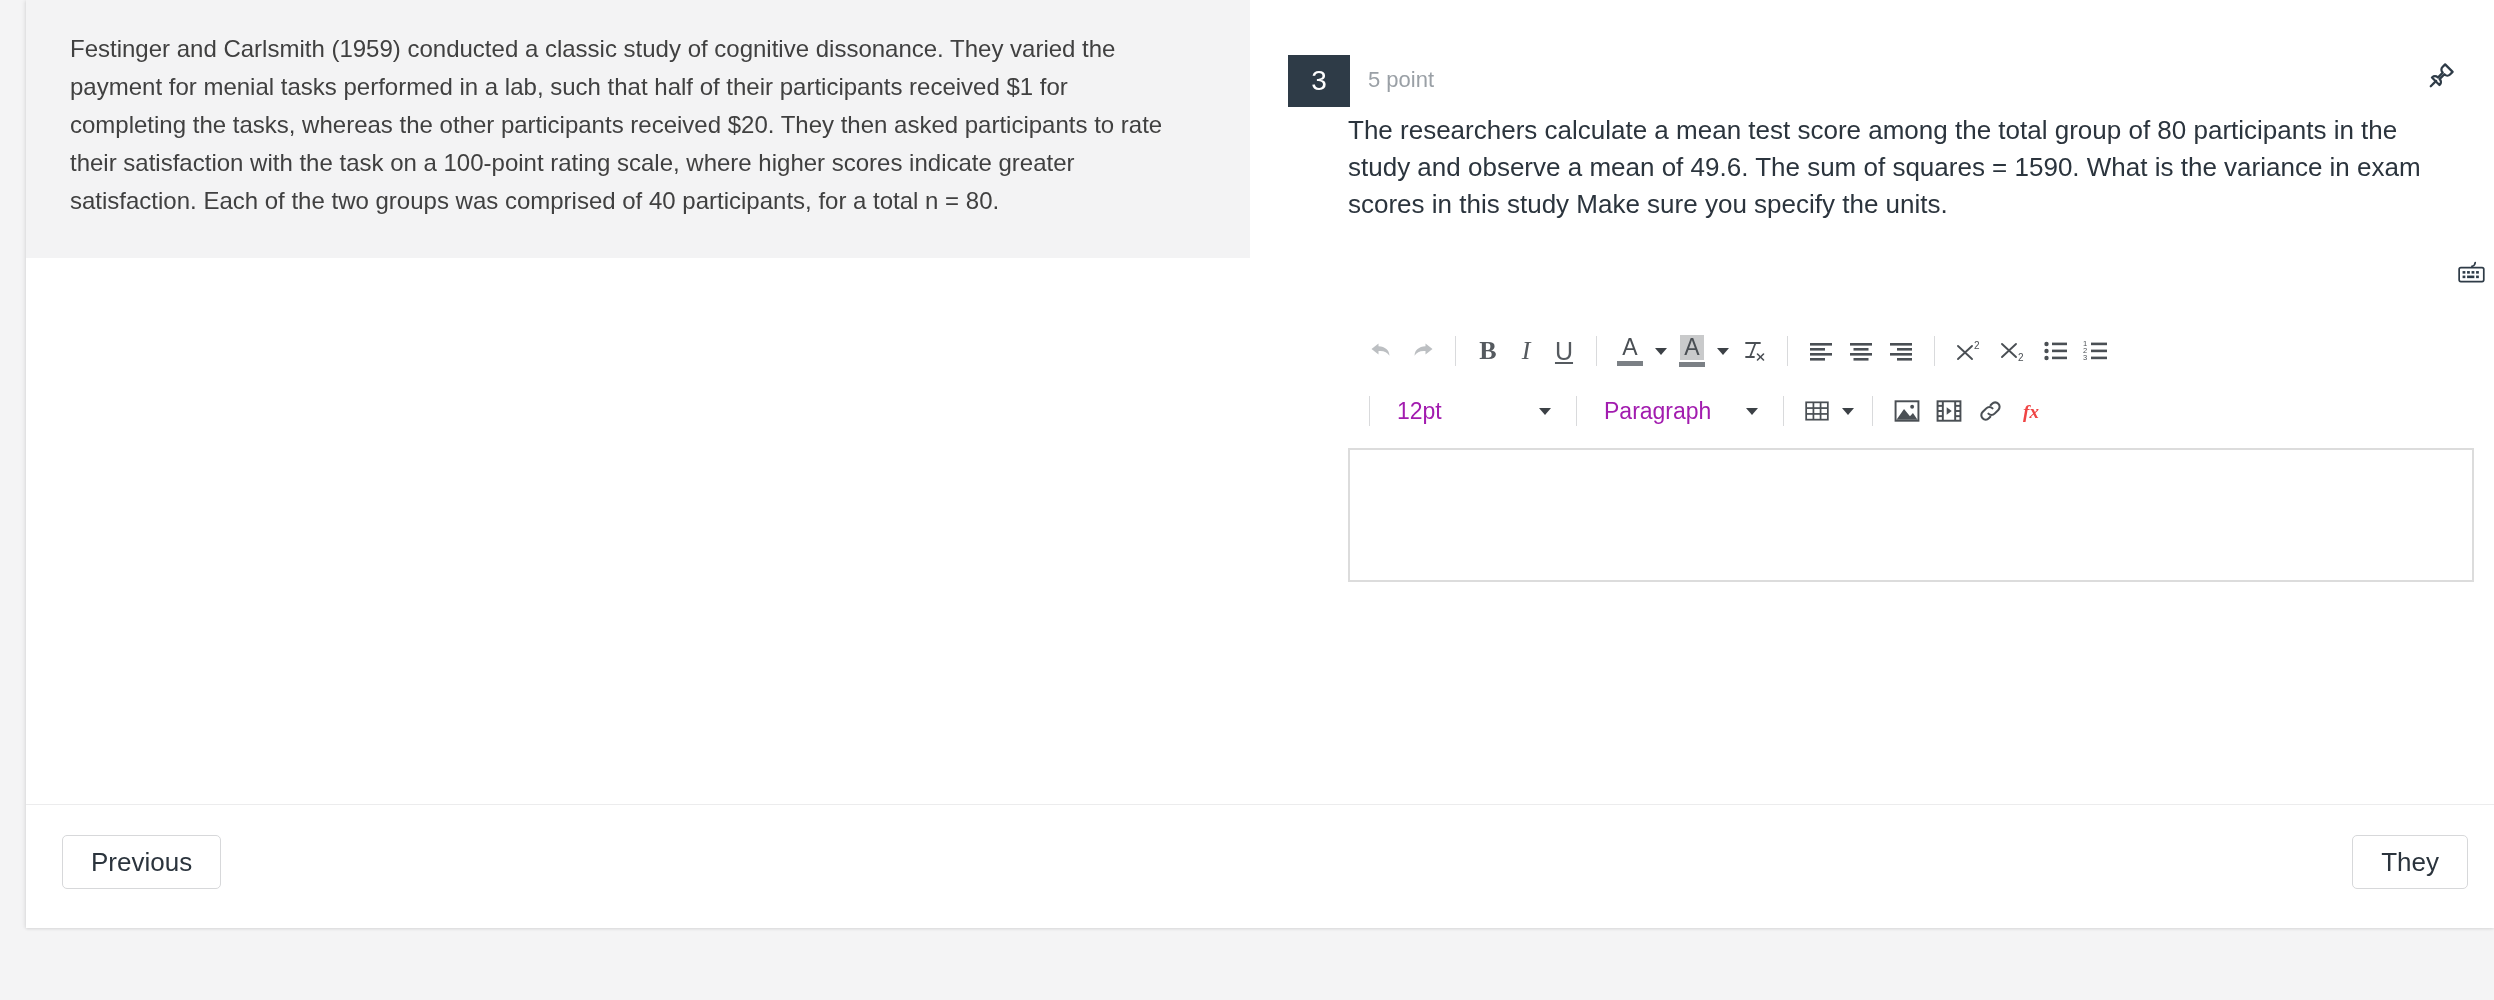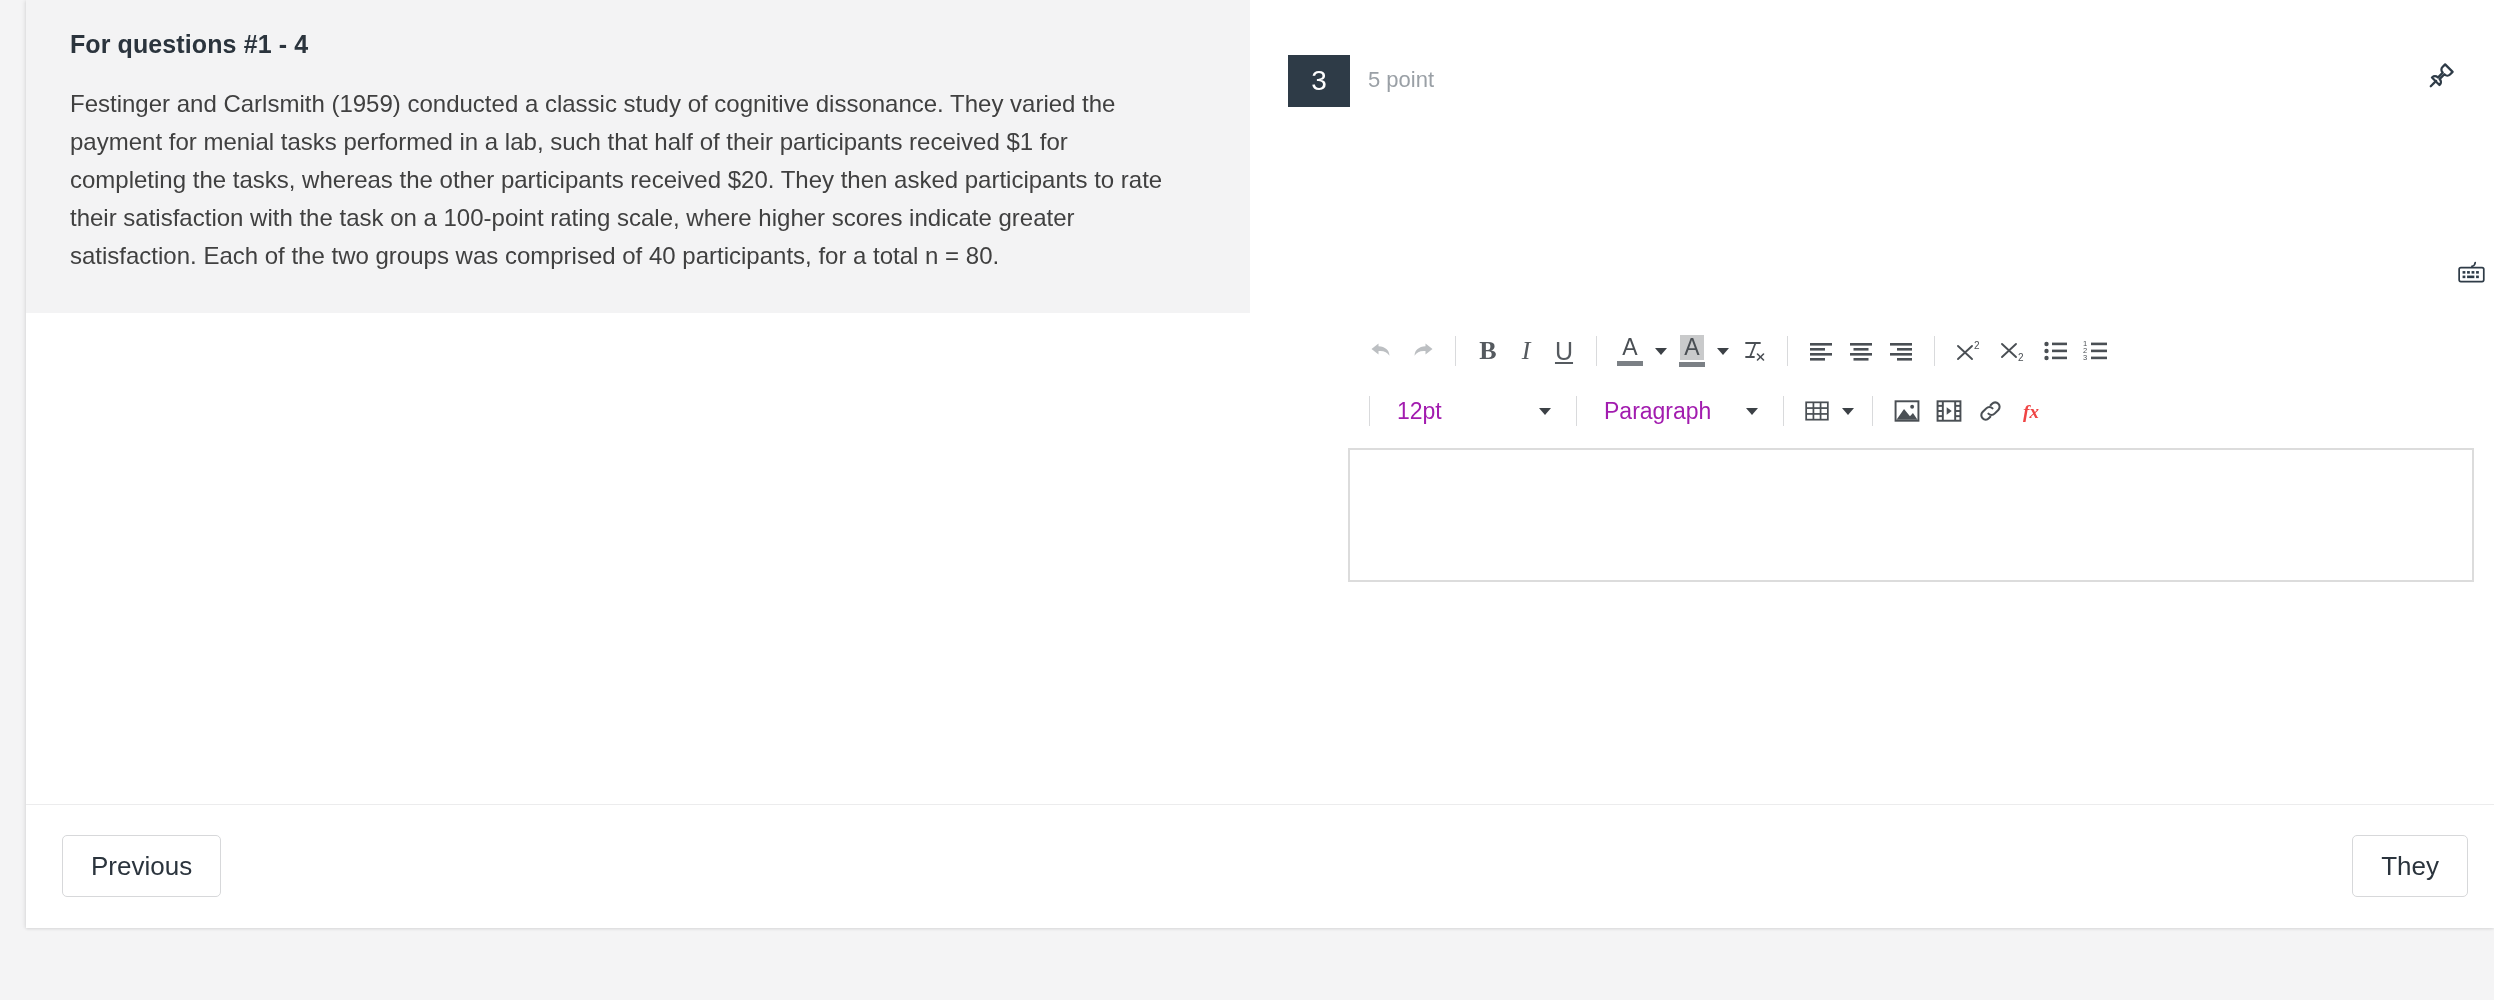--- a/index.html
+++ b/index.html
@@ -225,21 +225,21 @@
   #card-footer {
     position: absolute;
     left: 0; top: 804px;
     width: 2468px; height: 124px;
     border-top: 1px solid #ececed;
     background: #ffffff;
   }
   .nav-btn {
     position: absolute;
     top: 30px;
-    height: 62px;
+    height: 54px;
     background: #ffffff;
     border: 1px solid #d7d8da;
     border-radius: 5px;
     color: #2b343d;
     font-size: 26px;
     font-family: "Liberation Sans", sans-serif;
     cursor: pointer;
     padding: 0 28px;
     display: flex; align-items: center; justify-content: center;
   }
@@ -252,41 +252,41 @@
 <body>
 
 <div id="page">
 
   <div id="quiz-card">
 
     <div id="card-body">
 
       <div id="stimulus-col">
         <div id="stimulus-panel">
-          <div id="stimulus-title">For questions #1 - 4</div>
           <div id="stimulus-text">Festinger and Carlsmith (1959) conducted a classic study of cognitive dissonance. They varied the payment for menial tasks performed in a lab, such that half of their participants received $1 for completing the tasks, whereas the other participants received $20. They then asked participants to rate their satisfaction with the task on a 100-point rating scale, where higher scores indicate greater satisfaction. Each of the two groups was comprised of 40 participants, for a total n = 80.</div>
         </div>
       </div>
 
       <div id="question-col">
 
         <div id="question-header">
           <div id="question-number-badge">3</div>
           <div id="question-points">5 point</div>
 
           <div id="pin-icon-btn">
             <span>
               <svg width="30" height="30" viewBox="0 0 24 24" fill="none" stroke="#2e3b47" stroke-width="1.8" stroke-linecap="round" stroke-linejoin="round">
                 <path d="M14.5 3.5l6 6-2.1 2.1a3 3 0 0 1-4.24 0l-.2-.2-3.9 3.9.2.2a3 3 0 0 1 0 4.25l-.3.3-6-6 .3-.3a3 3 0 0 1 4.25 0l.2.2 3.9-3.9-.2-.2a3 3 0 0 1 0-4.25z"></path>
                 <line x1="7.3" y1="16.7" x2="3" y2="21"></line>
               </svg>
             </span>
           </div>
         </div>
 
+        <div id="question-prompt">The researchers calculate a mean test score among the total group of 80 participants in the study and observe a mean of 49.6. The sum of squares = 1590. What is the variance in exam scores in this study Make sure you specify the units.</div>
 
         <div id="keyboard-row">
           <div id="keyboard-icon-btn">
             <span>
               <svg width="30" height="26" viewBox="0 0 28 22" fill="none" stroke="#2e3b47" stroke-width="1.6">
                 <path d="M17 1.2c-.2 2.3-1.6 3.3-3.1 3.6" stroke-linecap="round"></path>
                 <rect x="2" y="6" width="23" height="13" rx="1.6"></rect>
                 <rect x="5.2" y="9.2" width="2.6" height="2.4" fill="#2e3b47" stroke="none"></rect>
                 <rect x="9.4" y="9.2" width="2.6" height="2.4" fill="#2e3b47" stroke="none"></rect>
                 <rect x="13.6" y="9.2" width="2.6" height="2.4" fill="#2e3b47" stroke="none"></rect>

